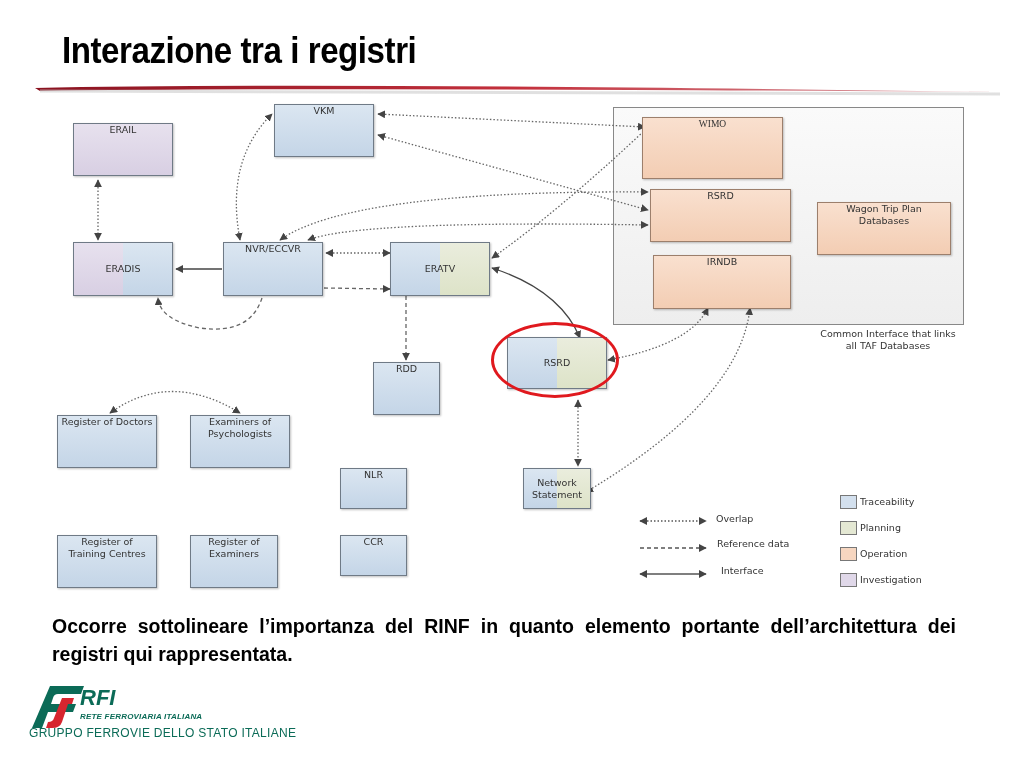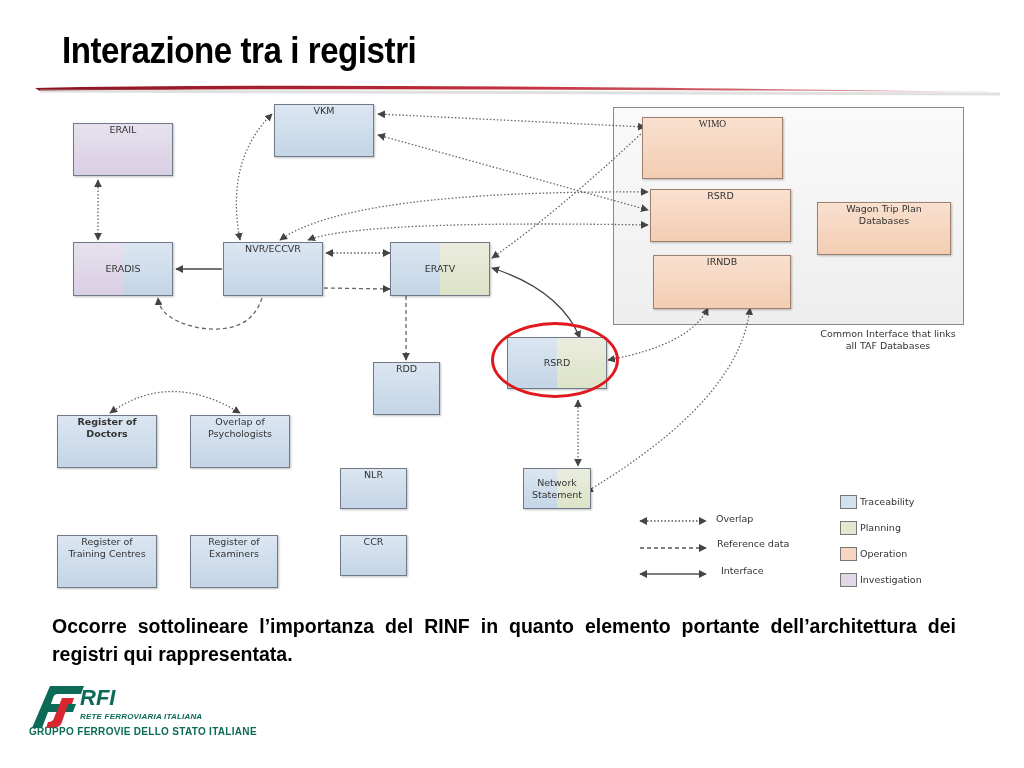--- a/index.html
+++ b/index.html
@@ -16,21 +16,21 @@
   .green{background:linear-gradient(#eaeddd,#dde3c8);}
   .split-label{position:absolute;left:0;right:0;top:50%;transform:translateY(-50%);text-align:center;}
   .taf{position:absolute;left:613px;top:107px;width:351px;height:218px;border:1px solid #888;background:linear-gradient(#fafafa,#eeeeee);box-sizing:border-box;}
   .caption{position:absolute;font-size:9.5px;color:#333;text-align:center;line-height:12px;}
   .legend-label{position:absolute;font-size:9.5px;color:#333;}
   .sw{position:absolute;width:17px;height:14px;border:1px solid #777;box-sizing:border-box;}
   .body-text{position:absolute;left:52px;top:612px;width:904px;font-family:"Liberation Sans",sans-serif;font-weight:bold;font-size:19.5px;color:#000;line-height:28px;text-align:justify;text-align-last:left;}
   .logo{position:absolute;left:28px;top:684px;width:200px;height:56px;}
   .rfi{position:absolute;left:80px;top:685px;font-family:"Liberation Sans",sans-serif;font-weight:bold;font-style:italic;font-size:22px;color:#0b6b57;}
   .rete{position:absolute;left:80px;top:712px;font-family:"Liberation Sans",sans-serif;font-style:italic;font-size:8px;color:#0b6b57;font-weight:bold;letter-spacing:0.2px;}
-  .gruppo{position:absolute;left:29px;top:726px;font-family:"Liberation Sans",sans-serif;font-size:10px;color:#0b6b57;font-weight:bold;letter-spacing:0.3px;}
+  .gruppo{position:absolute;left:29px;top:726px;font-family:"Liberation Sans",sans-serif;font-size:12px;color:#0b6b57;font-weight:normal;letter-spacing:0.3px;}
   .highlight{position:absolute;left:491px;top:322px;width:128px;height:76px;border:3px solid #e0191e;border-radius:50%;box-sizing:border-box;}
 </style>
 </head>
 <body>
 
 <div class="title">Interazione tra i registri</div>
 
 <svg class="swoosh" viewBox="0 0 1024 30" preserveAspectRatio="none">
   <defs>
     <linearGradient id="sg" x1="0" x2="1">
@@ -134,25 +134,25 @@
   </div>
 <div class="box orange" style="left:653px;top:255px;width:138px;height:54px;">
     <span>IRNDB</span>
   </div>
 <div class="box orange" style="left:817px;top:202px;width:134px;height:53px;padding:0 18px;">
     <span>Wagon Trip Plan Databases</span>
   </div>
 
 <div class="caption" style="left:820px;top:328px;width:136px;">Common Interface that links all TAF Databases</div>
 
-<div class="box blue" style="left:57px;top:415px;width:100px;height:53px;padding:0 2px;font-weight:bold;">
+<div class="box blue" style="left:57px;top:415px;width:100px;height:53px;padding:0 2px;">
     <span>Register of Doctors</span>
   </div>
 <div class="box blue" style="left:190px;top:415px;width:100px;height:53px;padding:0 6px;">
-    <span>Overlap of Psychologists</span>
+    <span>Examiners of Psychologists</span>
   </div>
 <div class="box blue" style="left:57px;top:535px;width:100px;height:53px;padding:0 4px;">
     <span>Register of Training Centres</span>
   </div>
 <div class="box blue" style="left:190px;top:535px;width:88px;height:53px;padding:0 10px;">
     <span>Register of Examiners</span>
   </div>
 
 <div class="box blue" style="left:340px;top:468px;width:67px;height:41px;">
     <span>NLR</span>

